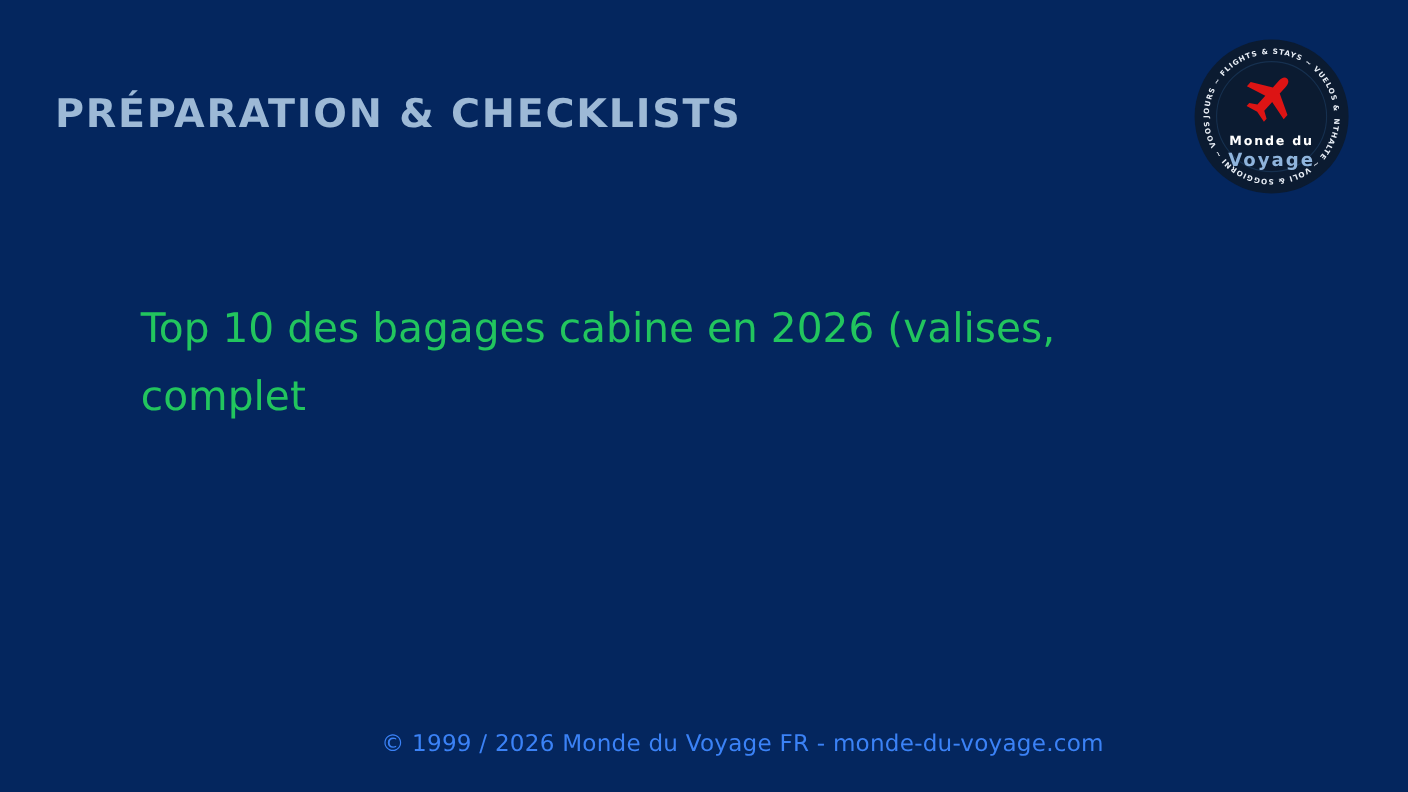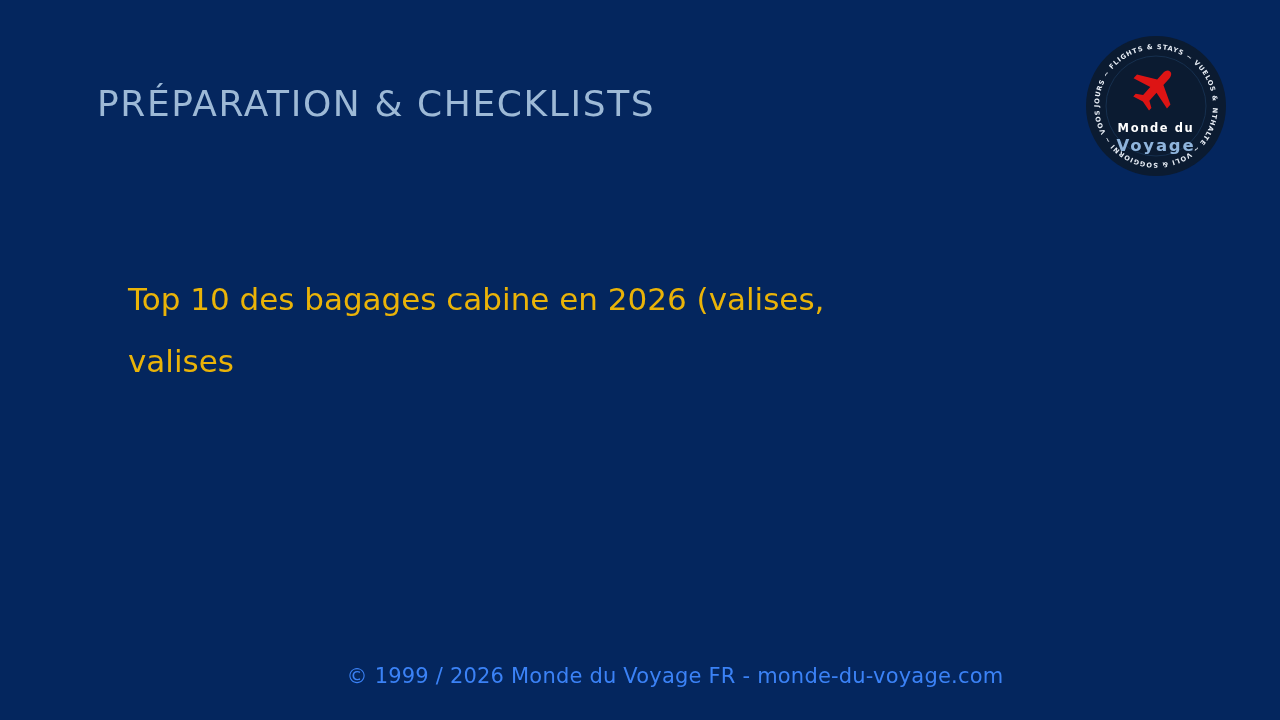--- a/index.html
+++ b/index.html
@@ -23,25 +23,24 @@
     overflow: hidden;
   }
 
   
   .eyebrow {
     position: absolute;
     left: 50px;
     top: 82px;
     font-size: 36px;
     line-height: 44px;
-    font-weight: 400;
+    font-weight: 700;
     letter-spacing: 1.6px;
     color: #9db9d6;
     white-space: nowrap;
-    margin-left: 47px;
   }
 
   
   .logo-badge {
     position: absolute;
     left: 1085px;
     top: 35px;
     width: 142px;
     height: 142px;
   }
@@ -52,24 +51,24 @@
   }
 
   
   .title-block {
     position: absolute;
     left: 128px;
     top: 268px;
     width: 1010px;
   }
   .title-line {
-    font-size: 31px;
+    font-size: 37px;
     line-height: 62px;
     font-weight: 400;
-    color: #eab308;
+    color: #22c55e;
     letter-spacing: 0px;
     white-space: nowrap;
   }
 
   
   .footer {
     position: absolute;
     left: 0;
     top: 662px;
     width: 1280px;
@@ -129,18 +128,18 @@
                  C -4.2,-18.2 -2.8,-21 0,-21 Z" fill="#dd1414"></path>
       </g>
 
       <text x="71" y="97" text-anchor="middle" font-family="DejaVu Sans, sans-serif" font-size="11.5" font-weight="bold" letter-spacing="1.6" fill="#ffffff">Monde du</text>
       <text x="71" y="116" text-anchor="middle" font-family="DejaVu Sans, sans-serif" font-size="16.5" font-weight="bold" letter-spacing="1.8" fill="#8fb4dc">Voyage</text>
     </svg>
   </div>
 
   <div class="title-block">
     <div class="title-line">Top 10 des bagages cabine en 2026 (valises,</div>
-    <div class="title-line">valises</div>
+    <div class="title-line">complet</div>
   </div>
 
   <div class="footer">© 1999 / 2026 Monde du Voyage FR - monde-du-voyage.com</div>
 
 </div>
 
 </body></html>

